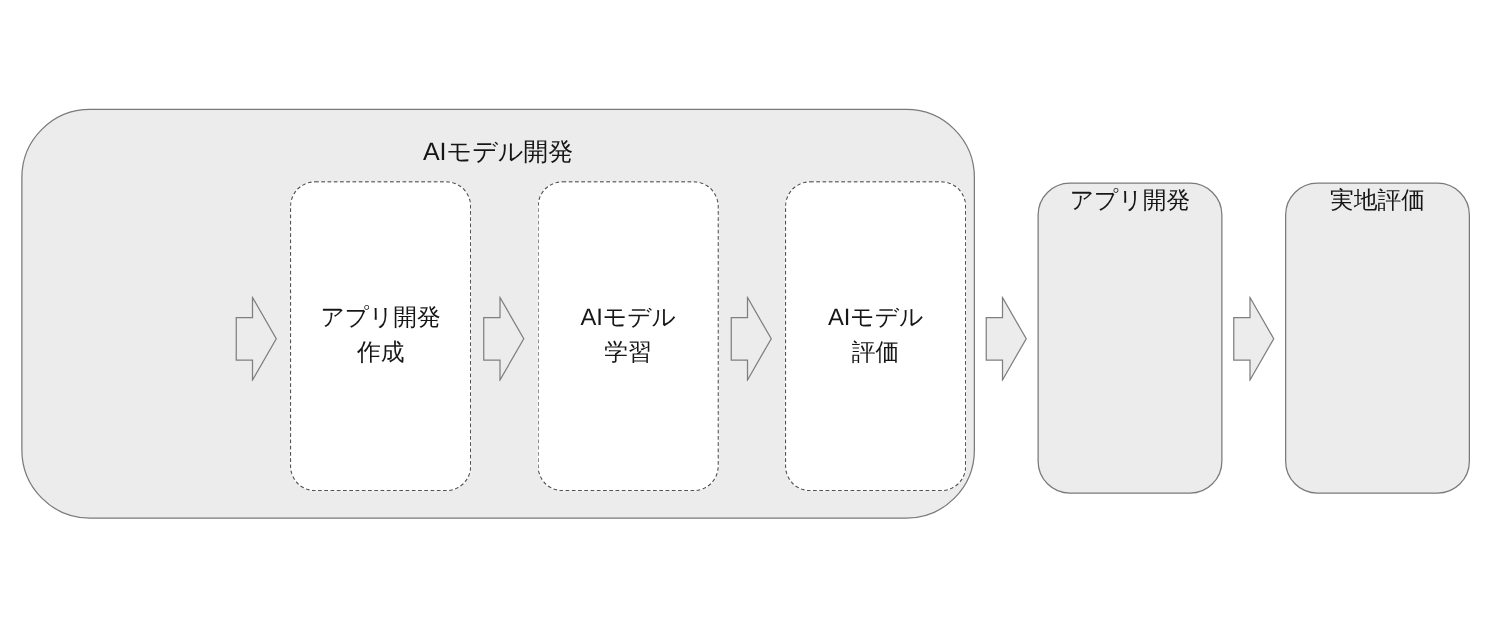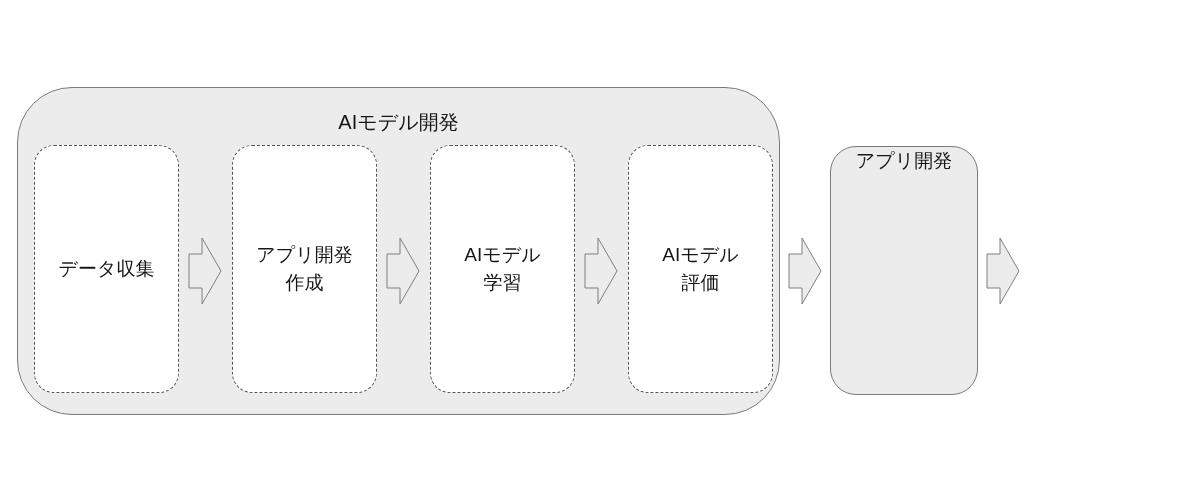--- a/index.html
+++ b/index.html
@@ -100,23 +100,20 @@
   }
 </style>
 </head>
 <body>
 
 <div class="canvas">
 
   <div class="group">
     <div class="group-title">AIモデル開発</div>
 
-    <div class="step-dashed pos-1">
-      <span class="step-label">データ収集</span>
-    </div>
 
     <div class="step-dashed pos-2">
       <span class="step-label">アプリ開発
 作成</span>
     </div>
 
     <div class="step-dashed pos-3">
       <span class="step-label">AIモデル
 学習</span>
     </div>
@@ -154,14 +151,17 @@
   <span class="flow-arrow arr-5">
     <svg viewBox="0 0 34 68" xmlns="http://www.w3.org/2000/svg">
       <polygon points="1,17 14,17 14,1 33,34 14,67 14,51 1,51"></polygon>
     </svg>
   </span>
 
   <div class="step-solid pos-5">
     <span class="step-label">アプリ開発</span>
   </div>
 
+  <div class="step-solid pos-6">
+    <span class="step-label">実地評価</span>
+  </div>
 
 </div>
 
 </body></html>

